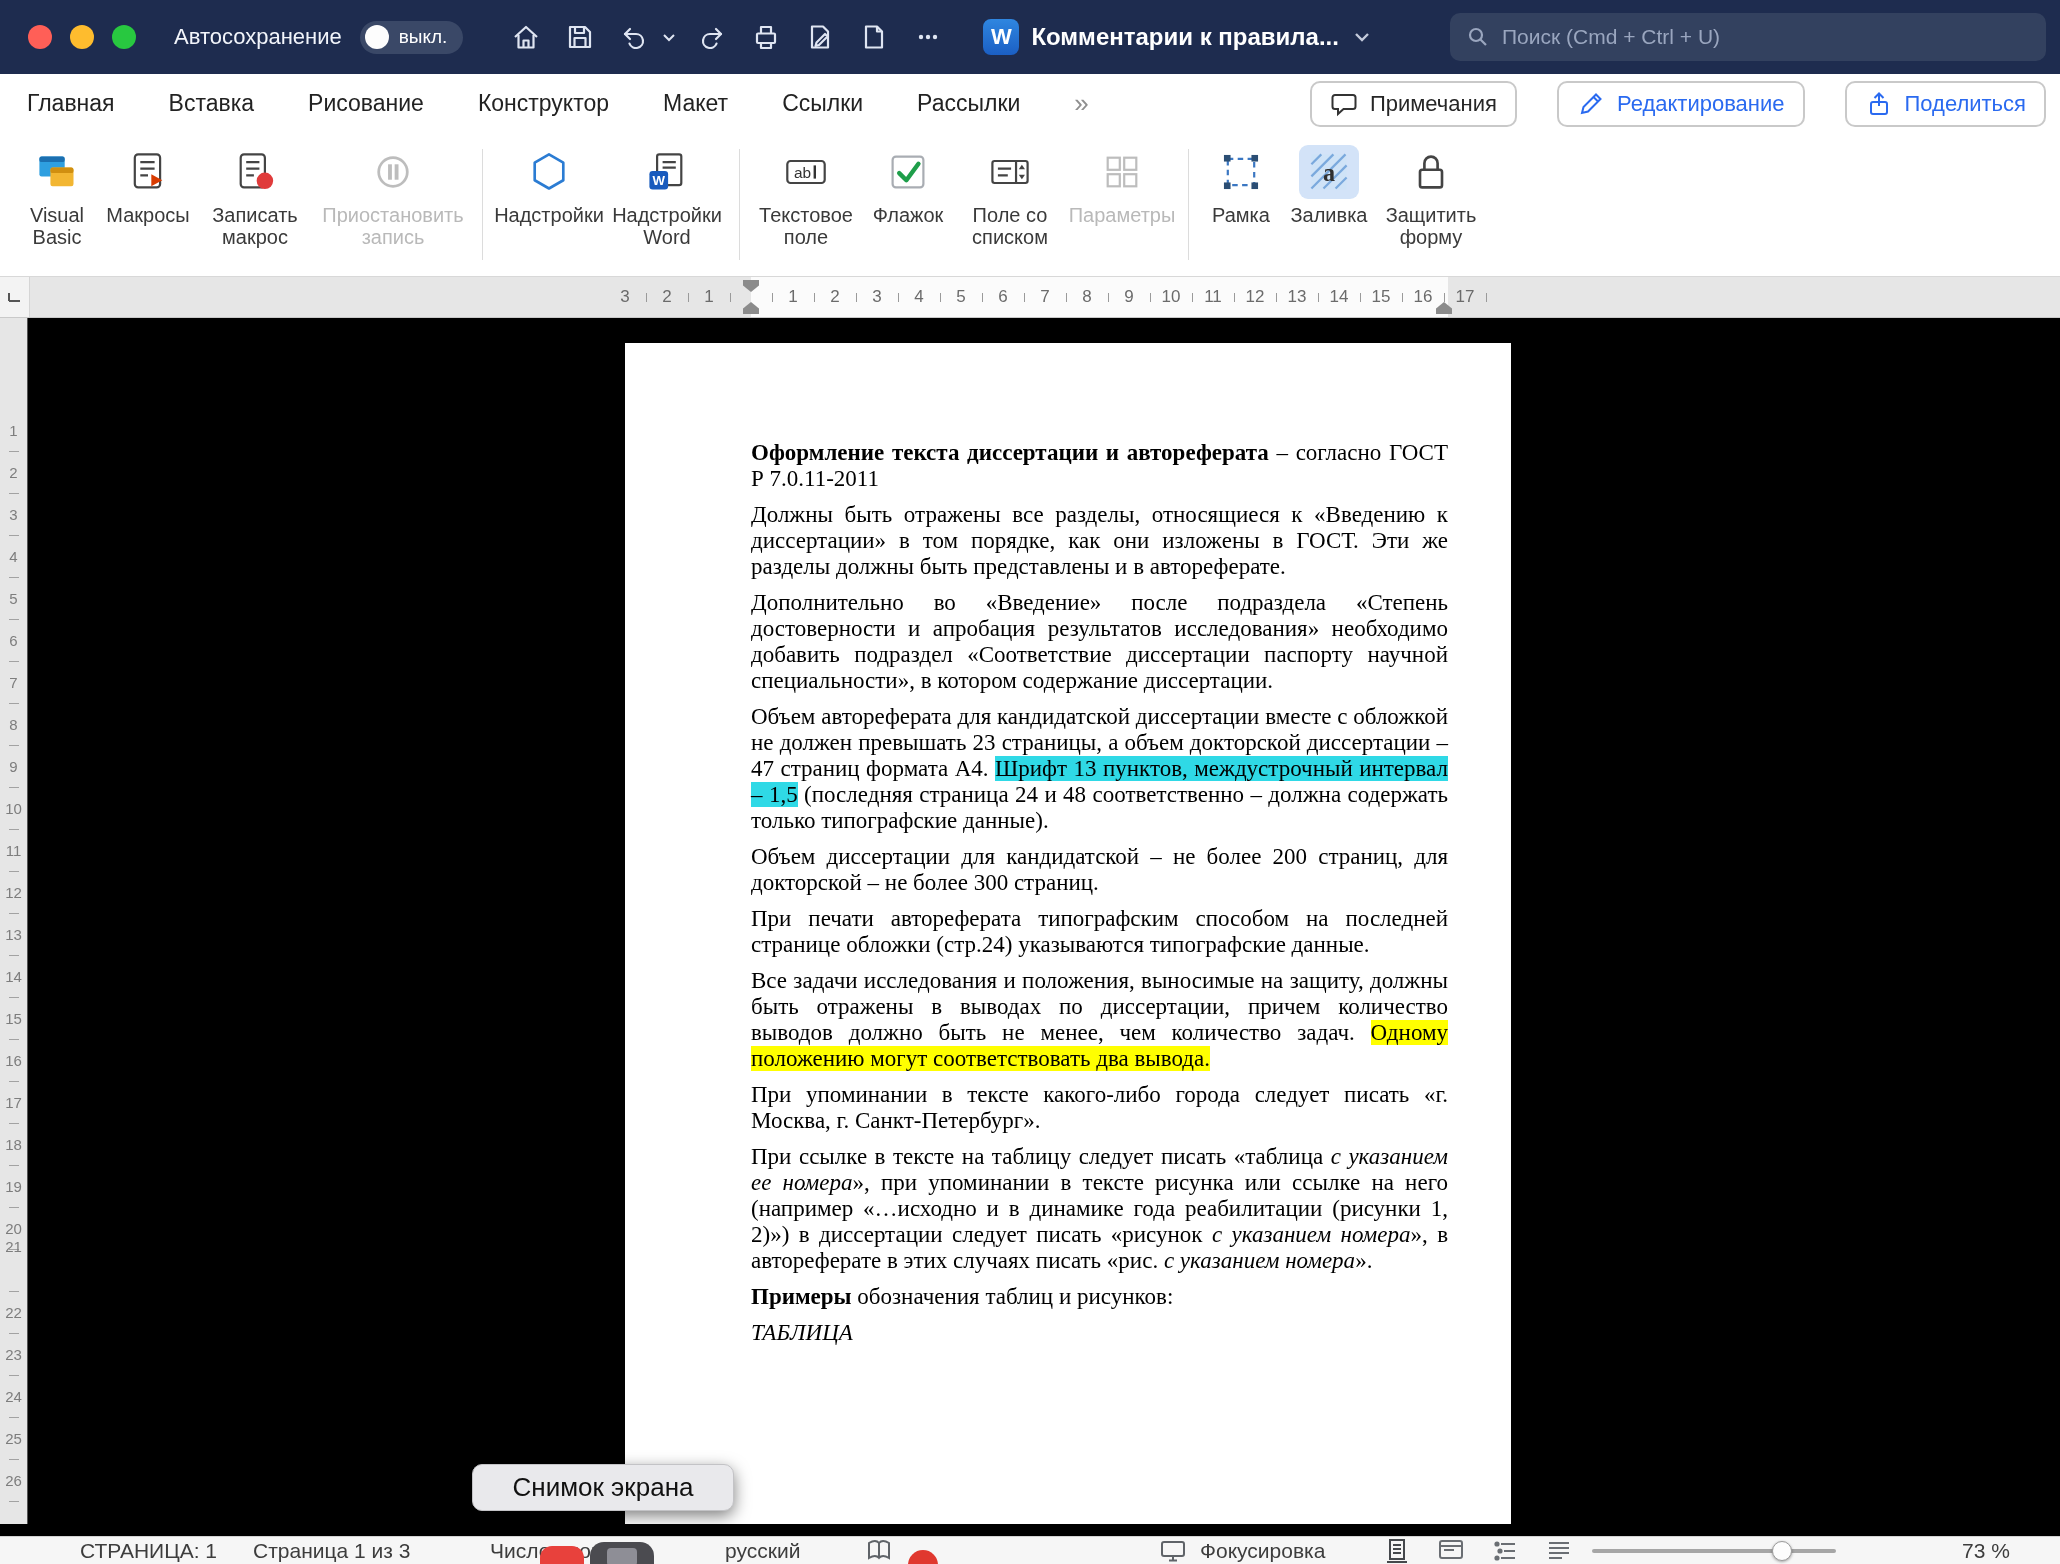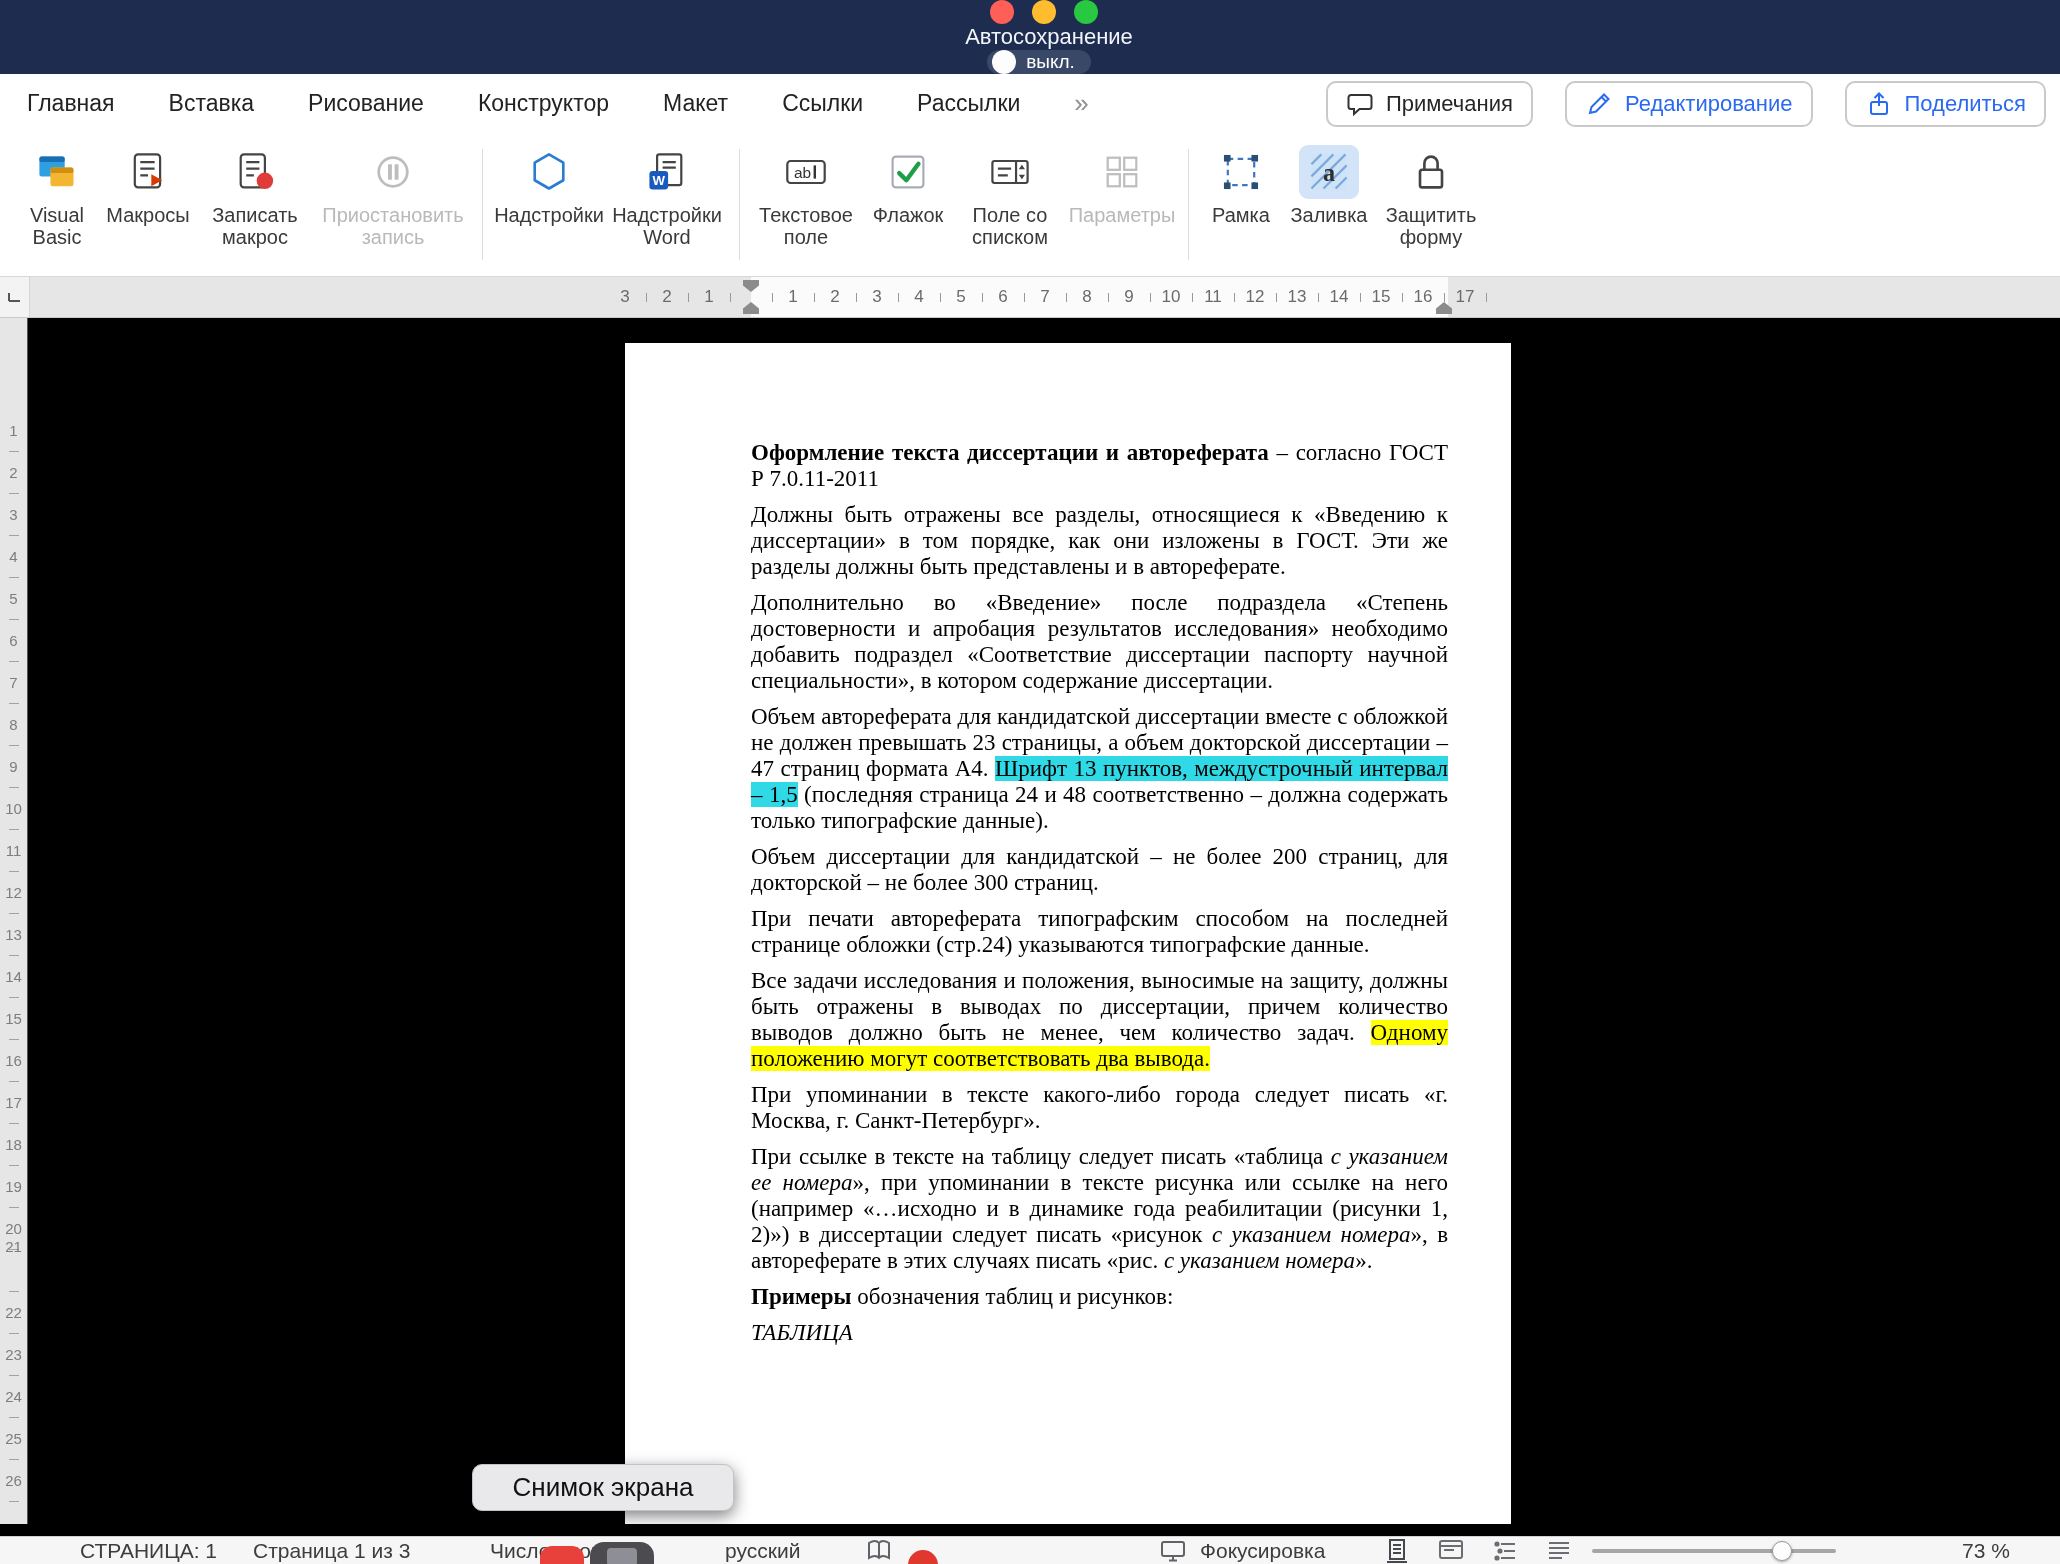--- a/index.html
+++ b/index.html
@@ -2,21 +2,21 @@
 <html><head>
 <meta charset="utf-8">
 <style>
   * { margin:0; padding:0; box-sizing:border-box; }
   html,body { background:#000; }
   .app { position:relative; width:2060px; height:1564px; overflow:hidden; background:#000;
          font-family:"Liberation Sans","DejaVu Sans",sans-serif; }
 
   
   .titlebar { position:absolute; top:0; left:0; right:0; height:74px; background:#1e2c4f;
-              display:flex; align-items:center; color:#e9edf6;flex-direction:column; }
+              display:flex; align-items:center; color:#e9edf6; }
   .traffic { display:flex; gap:18px; margin-left:28px; }
   .tl { width:24px; height:24px; border-radius:50%; display:inline-block; }
   .tl.red { background:#ff5f57; } .tl.yellow { background:#febc2e; } .tl.green { background:#28c840; }
   .autosave-label { margin-left:38px; font-size:22px; color:#f2f5fb; }
   .autosave-toggle { margin-left:18px; height:33px; background:#3a4867; border-radius:17px;
                      display:flex; align-items:center; padding:0 16px 0 5px; gap:10px; cursor:default; }
   .autosave-toggle .knob { width:24px; height:24px; border-radius:50%; background:#fdfdfd; }
   .autosave-toggle .state { font-size:19px; color:#ffffff; }
   .tb-icons { display:flex; align-items:center; gap:12px; margin-left:42px; }
   .tbico { width:42px; height:42px; display:flex; align-items:center; justify-content:center; border-radius:8px; }
@@ -29,21 +29,21 @@
   .search { margin-left:auto; margin-right:14px; width:596px; height:48px; background:#33415f;
             border-radius:10px; display:flex; align-items:center; gap:12px; padding:0 16px; }
   .search span { color:#9aa6bf; font-size:21px; }
 
   
   .tabrow { position:absolute; top:74px; left:0; right:0; height:59px; background:#fff;
             display:flex; align-items:center; }
   .tabs { display:flex; gap:54px; padding-left:27px; align-items:center; }
   .tab { font-size:23px; color:#222; white-space:nowrap; cursor:default; }
   .tab-overflow { color:#8f8f8f; font-size:26px; }
-  .hdr-actions { margin-left:auto; display:flex; gap:32px; margin-right:14px; align-items:center; }
+  .hdr-actions { margin-left:auto; display:flex; gap:40px; margin-right:14px; align-items:center; }
   .hdr-btn { display:flex; align-items:center; gap:12px; border:2px solid #c9c9c9; border-radius:10px;
              padding:7px 18px; font-size:22px; color:#262626; background:#fff; }
   .hdr-btn.blue { color:#2a6af0; }
   .hdr-btn svg { display:block; }
 
   
   .ribbon { position:absolute; top:133px; left:0; right:0; height:144px; background:#fff;
             border-bottom:1px solid #d8d8d8; display:flex; align-items:stretch; padding-left:14px; }
   .rbtn { display:flex; flex-direction:column; align-items:center; padding-top:12px; }
   .rbtn .ric { height:54px; display:flex; align-items:center; justify-content:center; }

